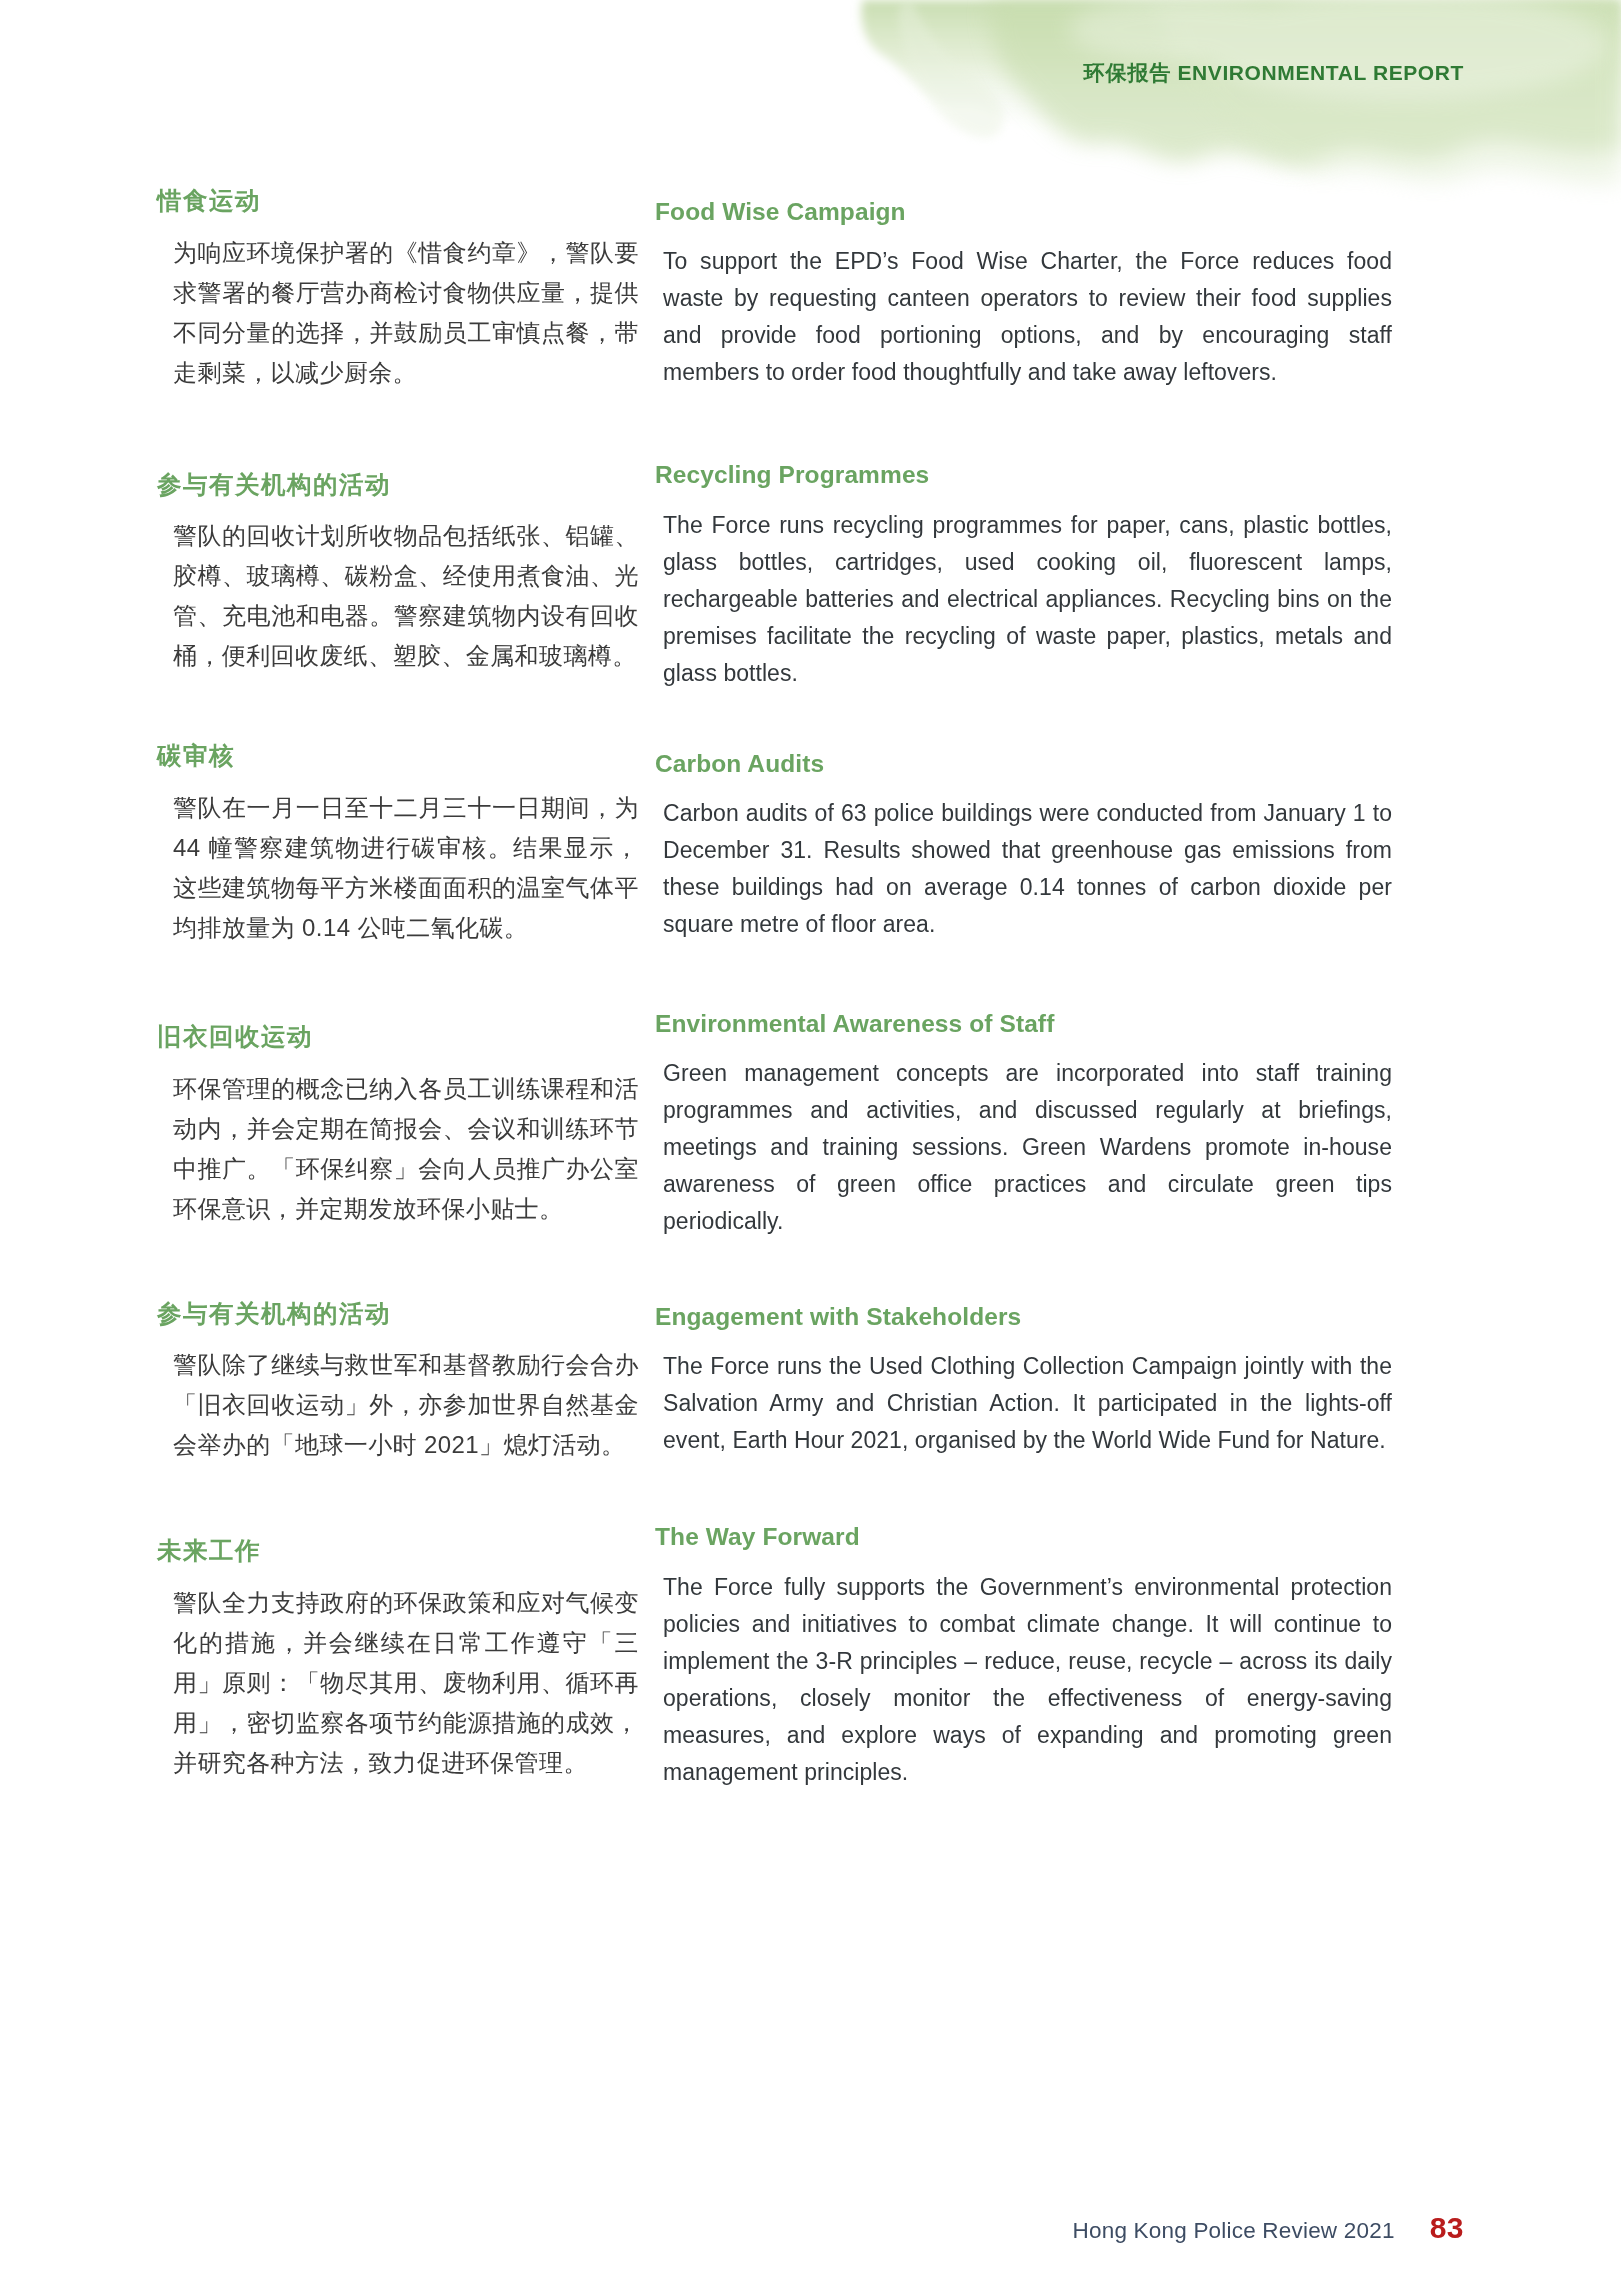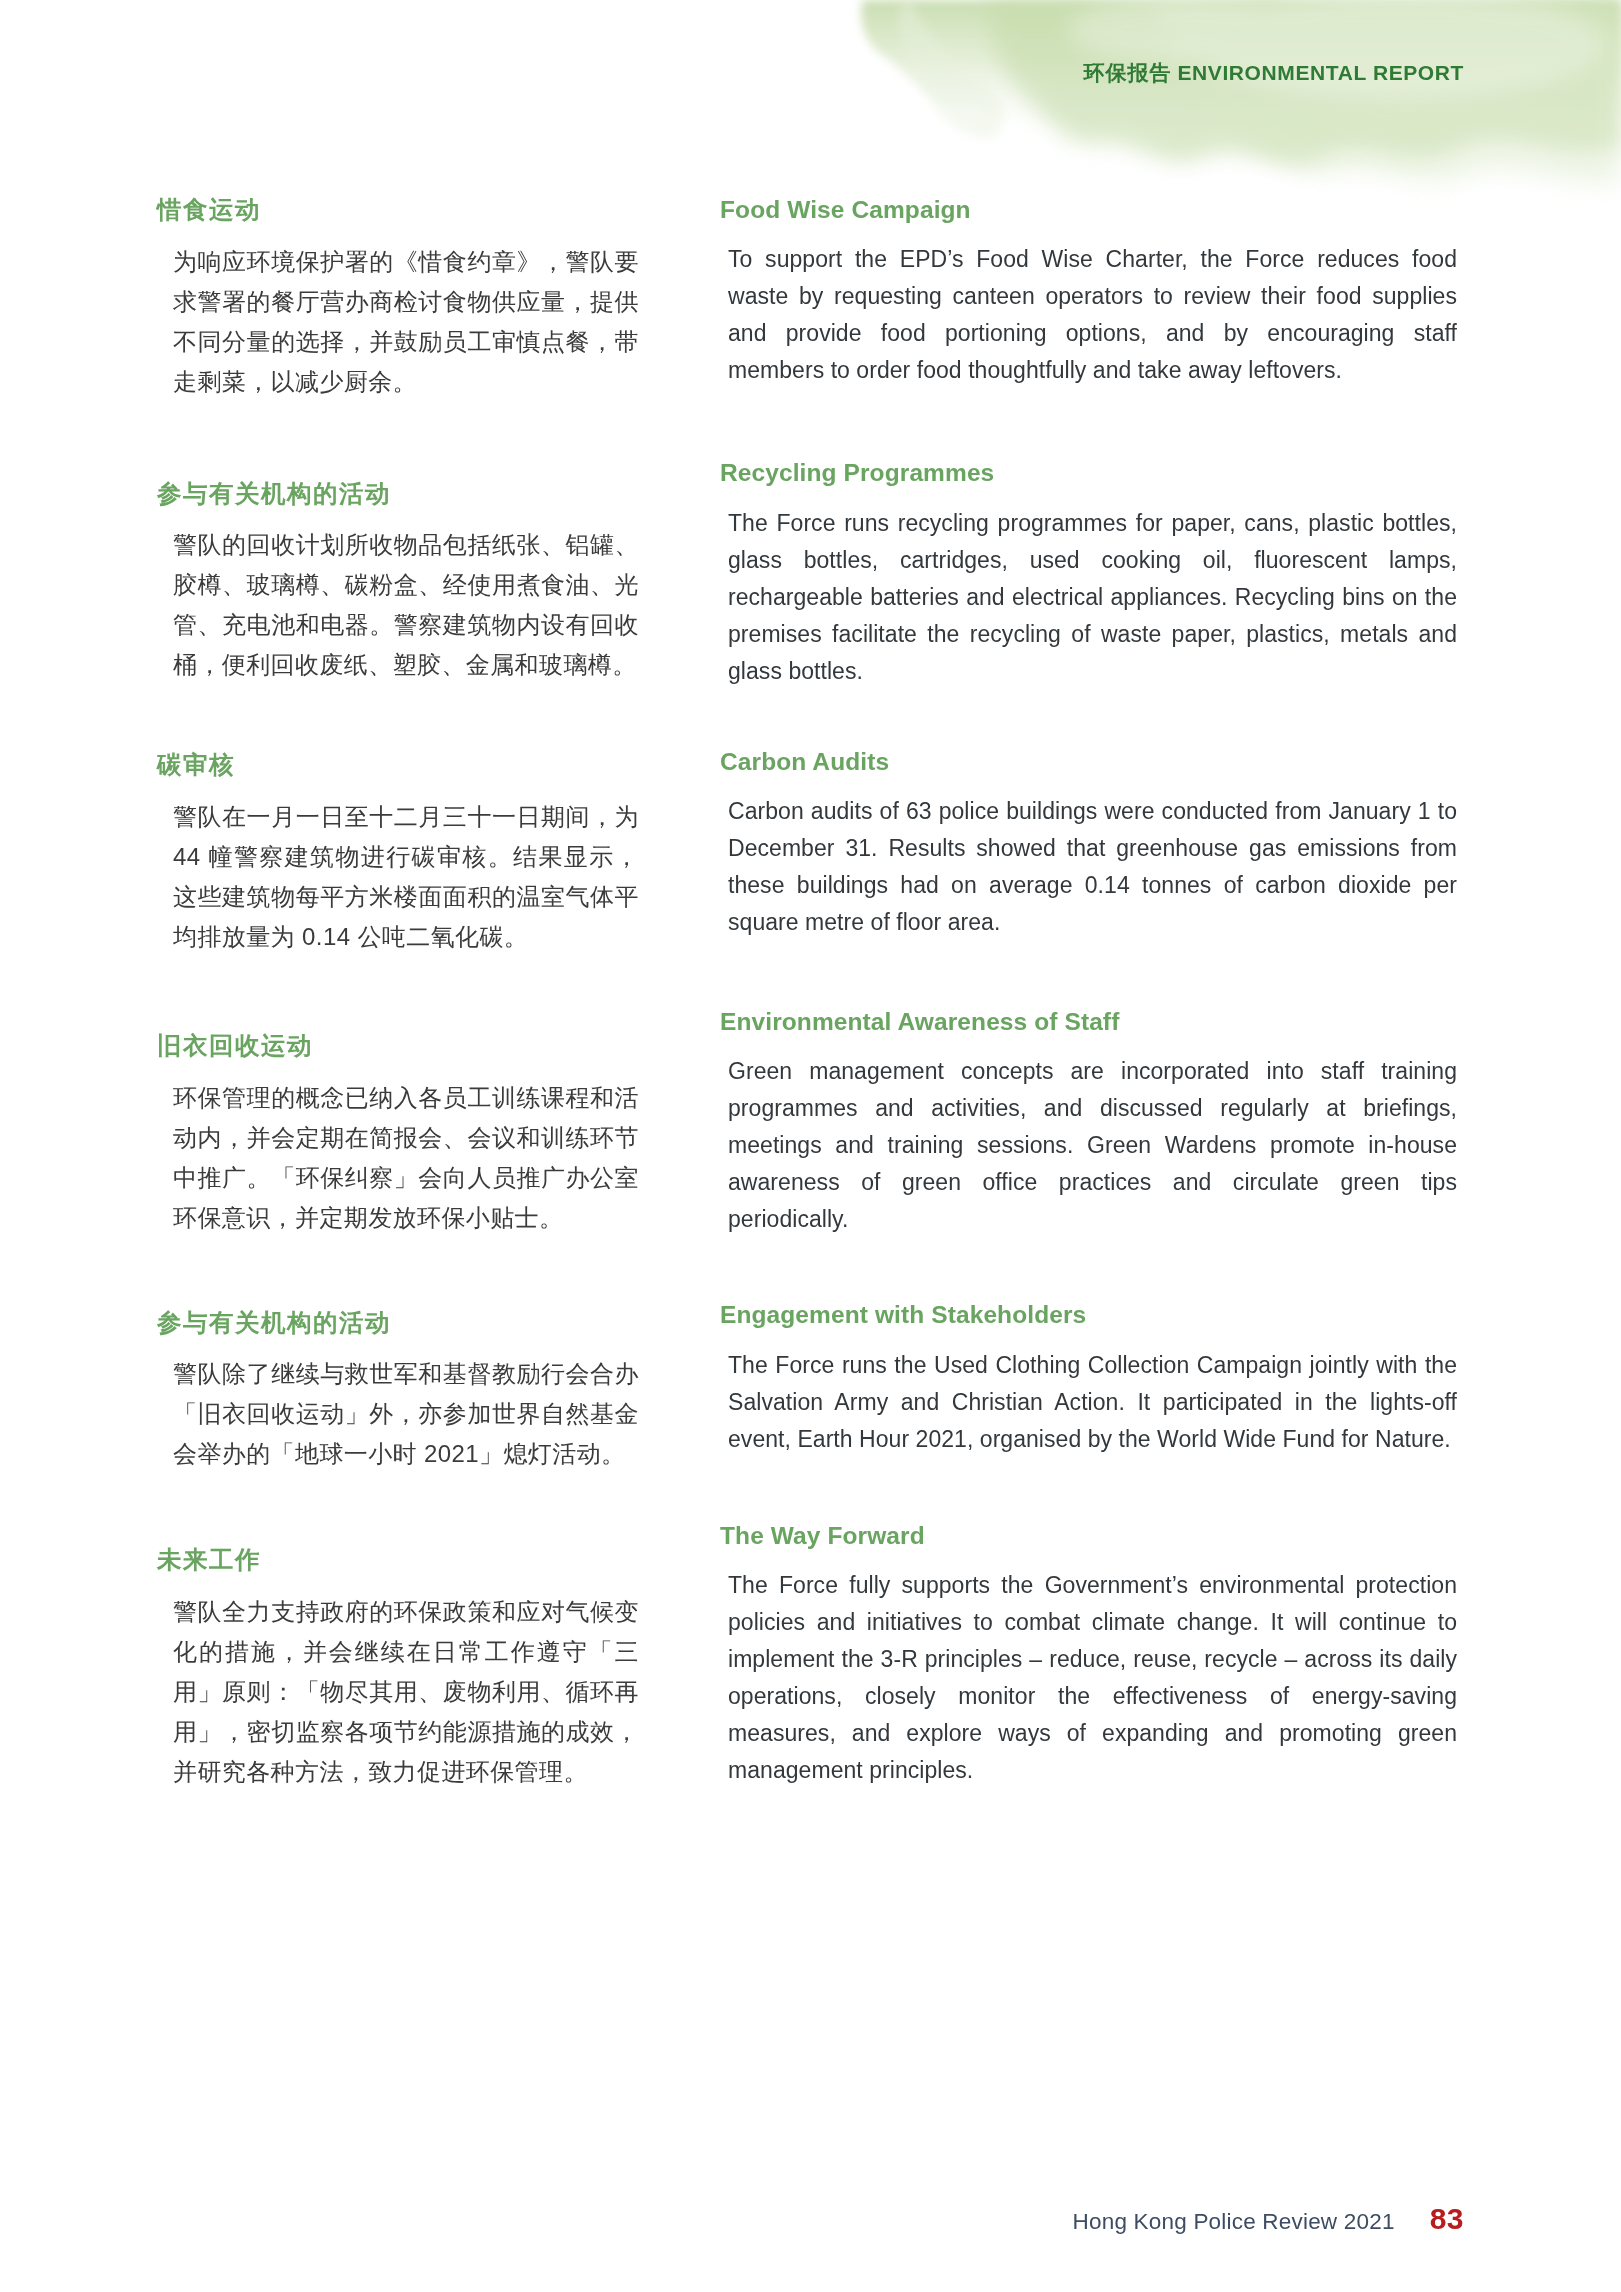--- a/index.html
+++ b/index.html
@@ -43,26 +43,26 @@
     letter-spacing: 1px;
   }
   .running-head .rh-en {
     font-weight: bold;
     letter-spacing: 0.6px;
   }
 
   
   .page-body {
     position: absolute;
-    top: 195px;
+    top: 186px;
     left: 157px;
     width: 1308px;
     display: flex;
-    gap: 65px;
     z-index: 2;
+    align-items: flex-end;
   }
   .col {
     display: flex;
     flex-direction: column;
   }
   .col-cn {
     width: 498px;
   }
   .col-en {
     width: 745px;
@@ -112,21 +112,21 @@
   .sec-gap-4 { height: 54px; }
   .sec-gap-5 { height: 55px; }
 
   .spacer { width: 100%; }
 
   
   .footer {
     position: absolute;
     left: 0;
     right: 157px;
-    bottom: 57px;
+    bottom: 48px;
     display: flex;
     justify-content: flex-end;
     align-items: baseline;
     z-index: 2;
   }
   .footer-text {
     font-size: 22.5px;
     color: #3d4c63;
     letter-spacing: 0.2px;
   }

